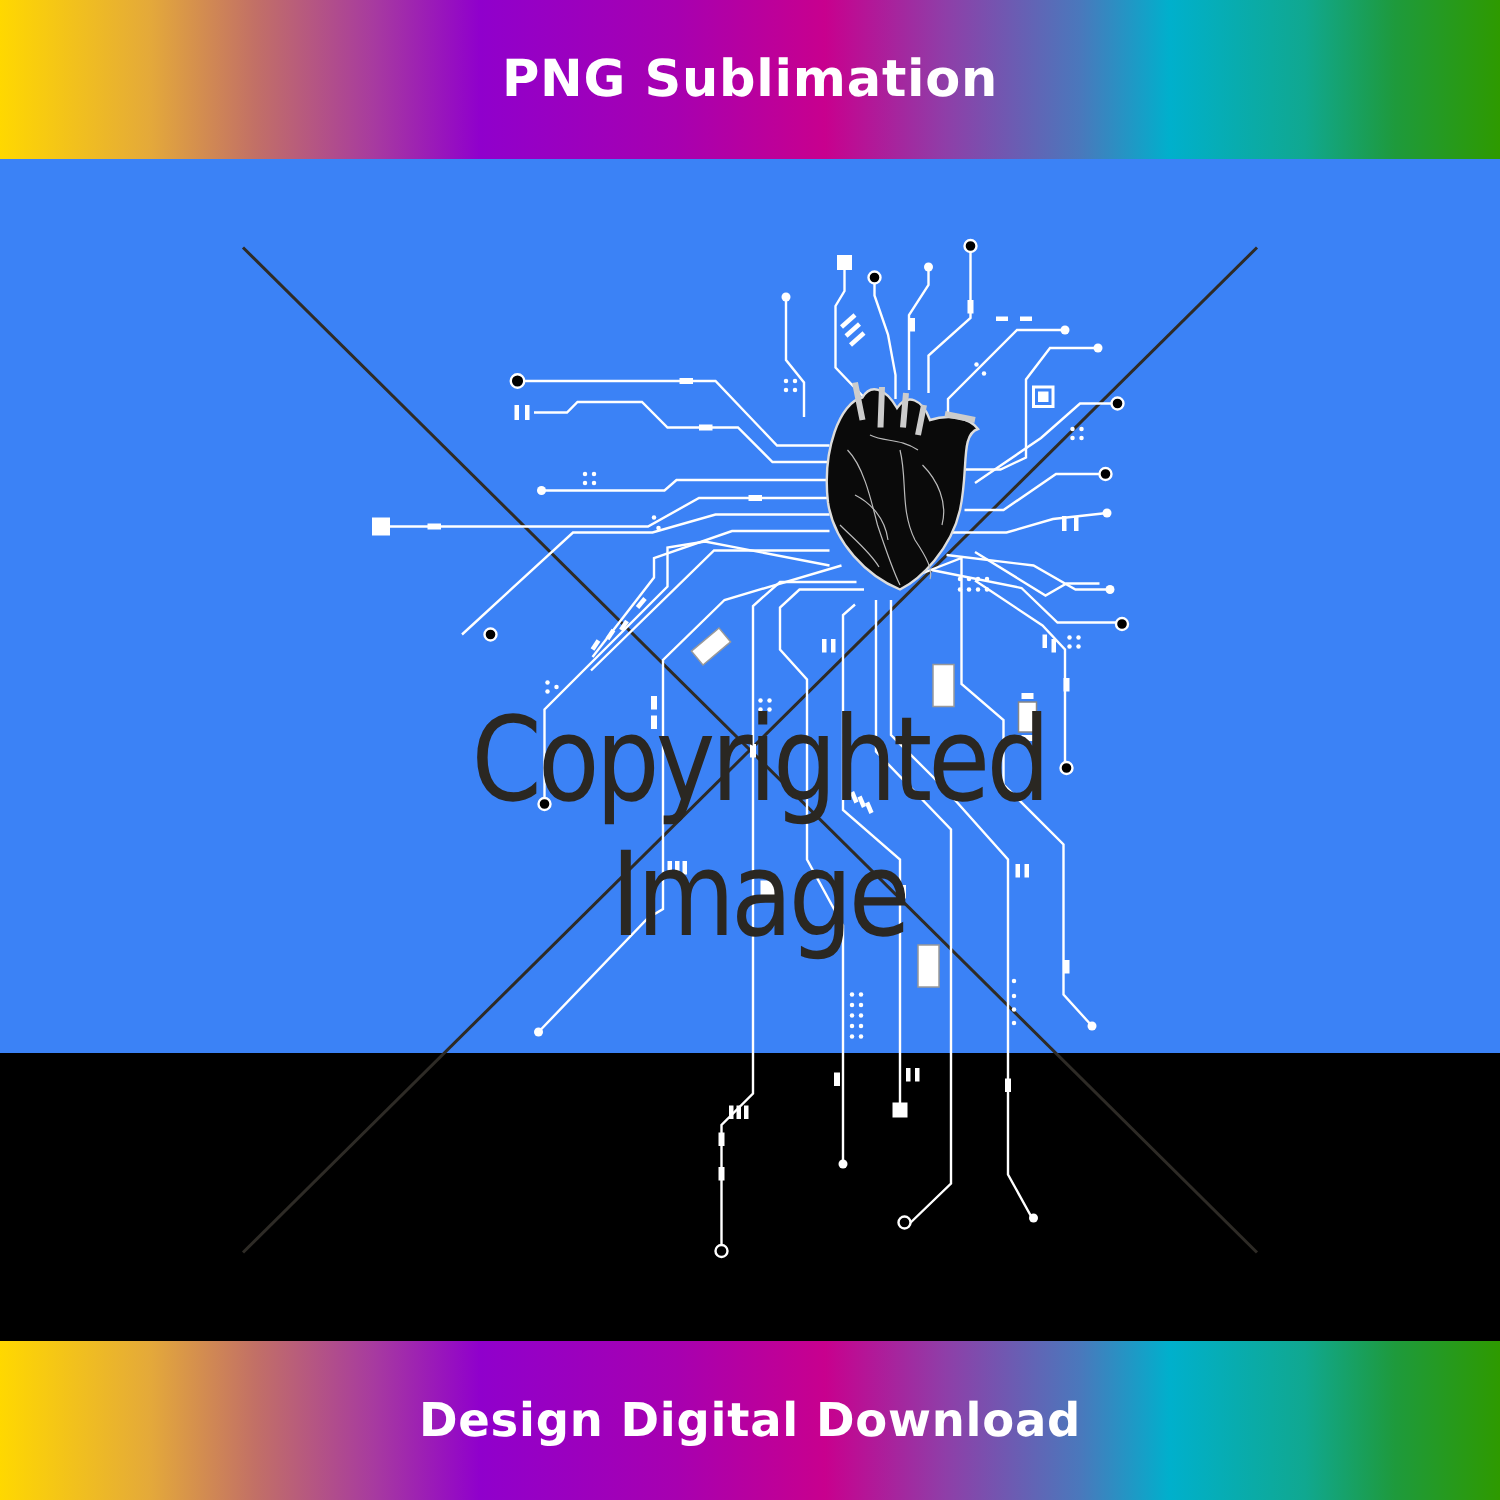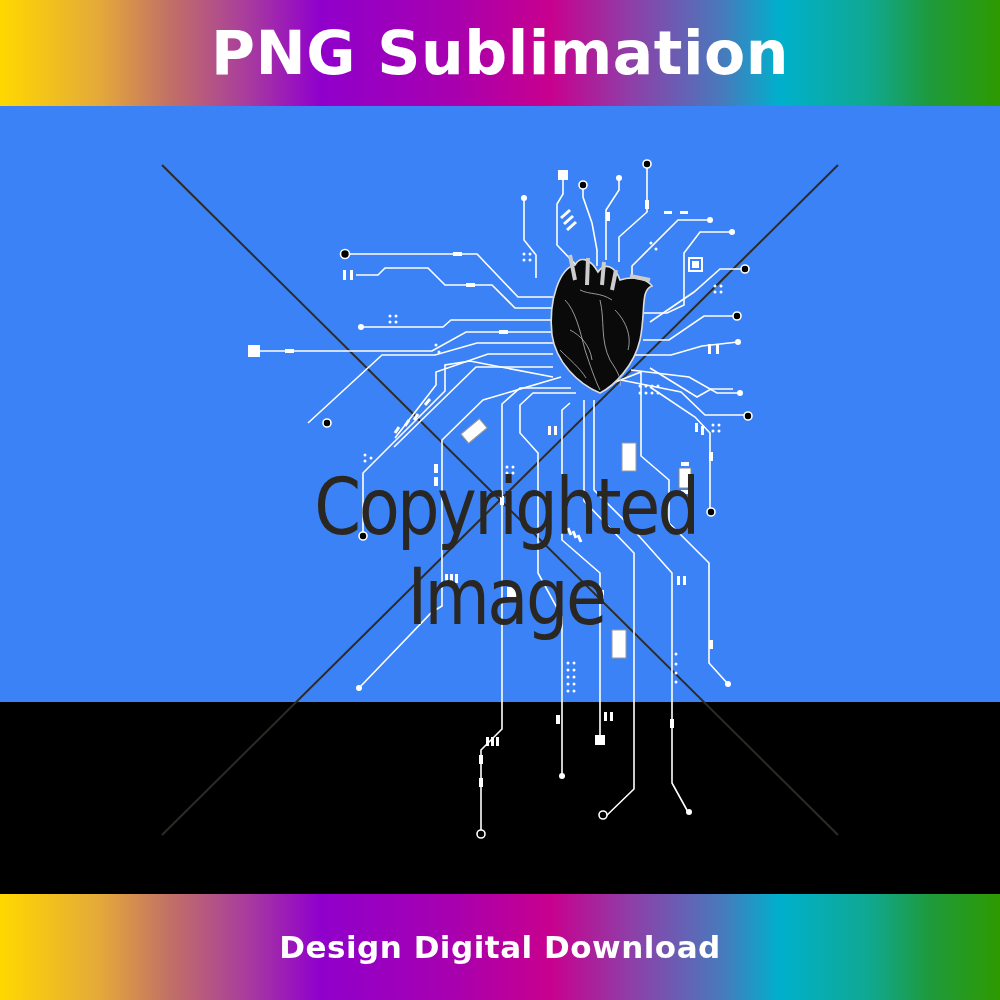--- a/index.html
+++ b/index.html
@@ -4,21 +4,21 @@
 <style>
   html, body { margin:0; padding:0; background:#000; }
   body { width:1000px; height:1000px; position:relative; overflow:hidden; font-family:"DejaVu Sans","Liberation Sans",sans-serif; }
   .banner {
     position:absolute; left:0; width:1000px; height:106px;
     background: linear-gradient(90deg, #ffd800 0%, #e4a93a 10%, #c27066 17%, #a73aa0 25%, #9000cc 32%, #a700b0 45%, #c8008e 55%, #8f3ea8 63%, #4a78bc 72%, #00b0cc 78%, #10a890 87%, #1e9a3c 93%, #2e9a00 100%);
     display:flex; align-items:center; justify-content:center;
   }
   .banner.top { top:0; }
   .banner.bottom { top:894px; }
-  .banner-text { color:#fff; font-weight:bold; font-size:60px; letter-spacing:0.5px; }
+  .banner-text { color:#fff; font-weight:bold; font-size:34px; letter-spacing:0.5px; }
   .banner.bottom .banner-text { font-size:31px; }
   .artboard { position:absolute; left:0; top:106px; width:1000px; height:596px; background:#3b82f6;padding-left:28px; }
   .artboard svg { position:absolute; left:0; top:0; }
   .watermark {
     position:absolute; left:228px; top:356px; width:556px; text-align:center;
     font-family:"DejaVu Sans", sans-serif; font-size:78px; color:#2a2722; letter-spacing:-3px;
     transform:scaleX(0.86); transform-origin:center;
   }
 </style>
 </head>

